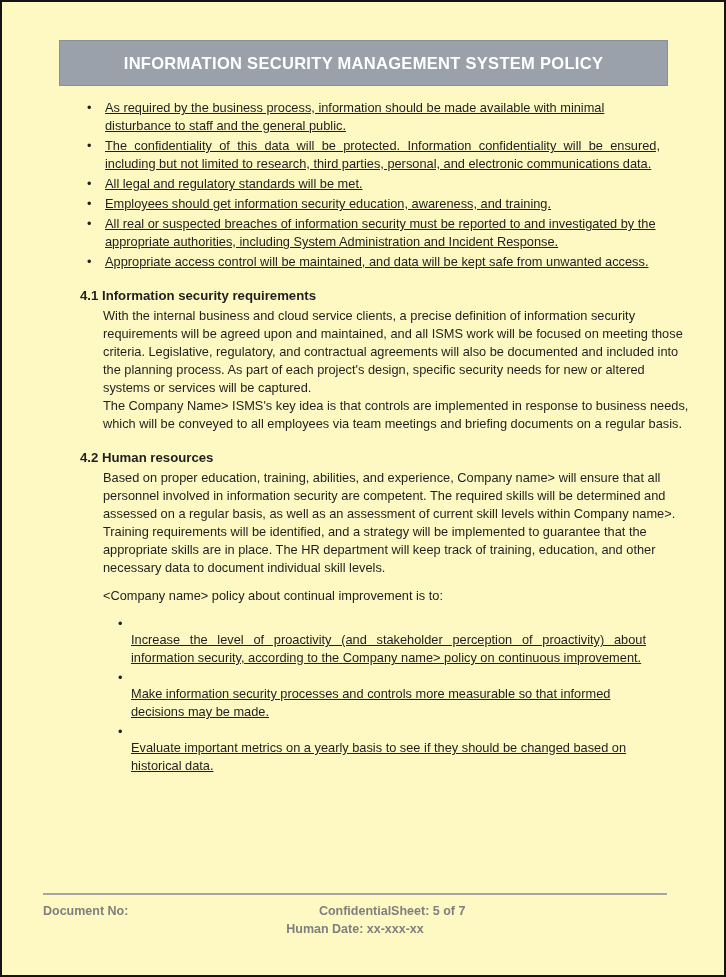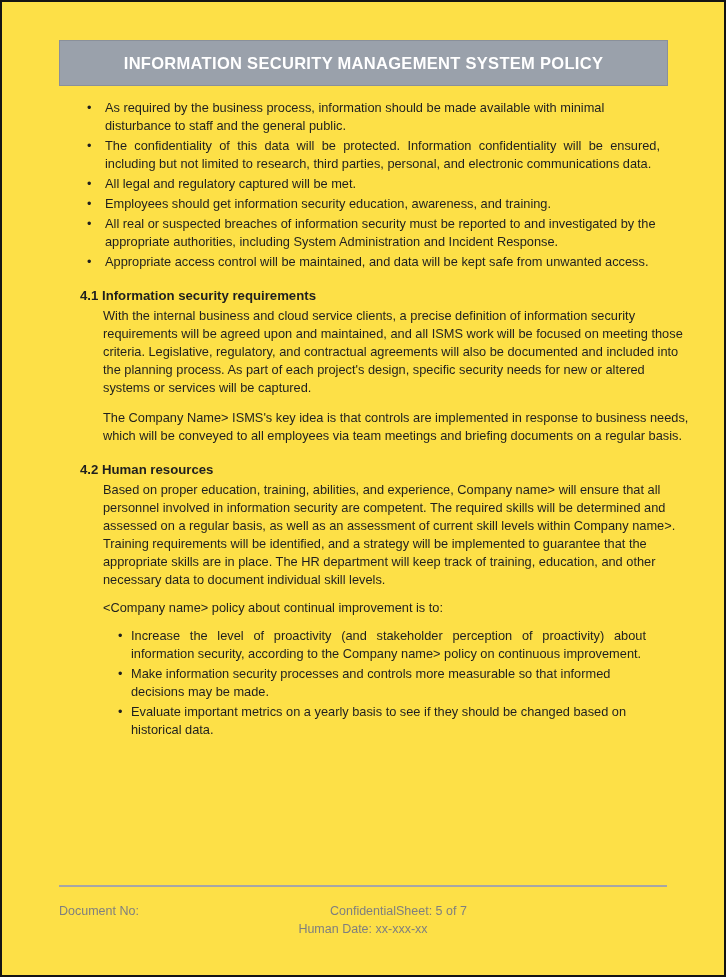--- a/index.html
+++ b/index.html
@@ -5,21 +5,21 @@
   html, body { margin: 0; padding: 0; }
   body {
     width: 726px; height: 977px;
     background: #e8e8e8;
     font-family: "Liberation Sans", sans-serif;
   }
   .page {
     position: relative;
     width: 726px; height: 977px;
     box-sizing: border-box;
-    background: #fde047;
+    background: #fef9c3;
     border: 2px solid var(--page-border, #141414);
     overflow: hidden;
     color: var(--body-text, #1f1f1f);
   }
   .banner {
     margin: 38px 56px 0 57px;
     height: 46px;
     box-sizing: border-box;
     background: var(--banner-bg, #9aa1ab);
     border: 1px solid var(--banner-border, #8a909a);
@@ -36,50 +36,51 @@
     position: absolute;
     top: 84px; left: 0; right: 0;
     height: 816px;
     overflow: hidden;
   }
   .doc-text { font-size: 12.8px; line-height: 18px; }
 
   .intro-bullets { margin: 13px 0 0 85px; width: 573px; }
   .bullet-item { display: flex; margin-bottom: 2px; }
   .bullet-marker { flex: none; width: 18px; }
-  .bullet-text { flex: 1; max-width: 555px; }
+  .bullet-text { flex: 1; max-width: 555px; text-decoration: underline; }
 
   .sub-bullets { margin: 10px 0 0 116px; width: 528px; }
   .sub-bullets .bullet-marker { width: 13px; }
-  .sub-bullets .bullet-text { max-width: 515px; }
+  .sub-bullets .bullet-text { max-width: 515px; margin-top: 16px; }
 
   .justify { text-align: justify; }
 
   .intro-paragraph { margin: 11px 0 0 79px; width: 575px; line-height: 18.5px; }
 
   .section-41 { margin-top: 16px; }
   .section-42 { margin-top: 16px; }
   .section-43 { margin-top: 10px; }
   .section-heading {
     margin: 0 0 2px 78px;
     font-weight: bold;
     font-size: 13.2px;
     line-height: 18px;
   }
   .section-paragraph { margin: 0 0 0 101px; width: 590px; }
-  .section-paragraph + .section-paragraph { margin-top: 12px; }
+  .section-paragraph + .section-paragraph { }
 
   .footer {
     position: absolute;
-    left: 57px; right: 57px; bottom: 37px;
+    left: 41px; right: 57px; bottom: 37px;
     border-top: 2px solid var(--footer-line, #a6a6a6);
-    padding-top: 15px;
+    padding-top: 7px;
     color: var(--footer-text, #7f7f7f);
     font-size: 12.5px;
     line-height: 18px;
+    font-weight: bold;
   }
   .footer-row {
     display: grid;
     grid-template-columns: 1fr auto 1fr;
     align-items: baseline;
   }
   .footer-left  { text-align: left; }
   .footer-center{ text-align: right; }
   .footer-right { text-align: left; }
 </style>
@@ -98,21 +99,21 @@
       <div class="bullet-item">
         <span class="bullet-marker">•</span>
         <span class="bullet-text">As required by the business process, information should be made available with minimal disturbance to staff and the general public.</span>
       </div>
       <div class="bullet-item">
         <span class="bullet-marker">•</span>
         <span class="bullet-text justify">The confidentiality of this data will be protected. Information confidentiality will be ensured, including but not limited to research, third parties, personal, and electronic communications data.</span>
       </div>
       <div class="bullet-item">
         <span class="bullet-marker">•</span>
-        <span class="bullet-text">All legal and regulatory captured will be met.</span>
+        <span class="bullet-text">All legal and regulatory standards will be met.</span>
       </div>
       <div class="bullet-item">
         <span class="bullet-marker">•</span>
         <span class="bullet-text">Employees should get information security education, awareness, and training.</span>
       </div>
       <div class="bullet-item">
         <span class="bullet-marker">•</span>
         <span class="bullet-text">All real or suspected breaches of information security must be reported to and investigated by the appropriate authorities, including System Administration and Incident Response.</span>
       </div>
       <div class="bullet-item">

